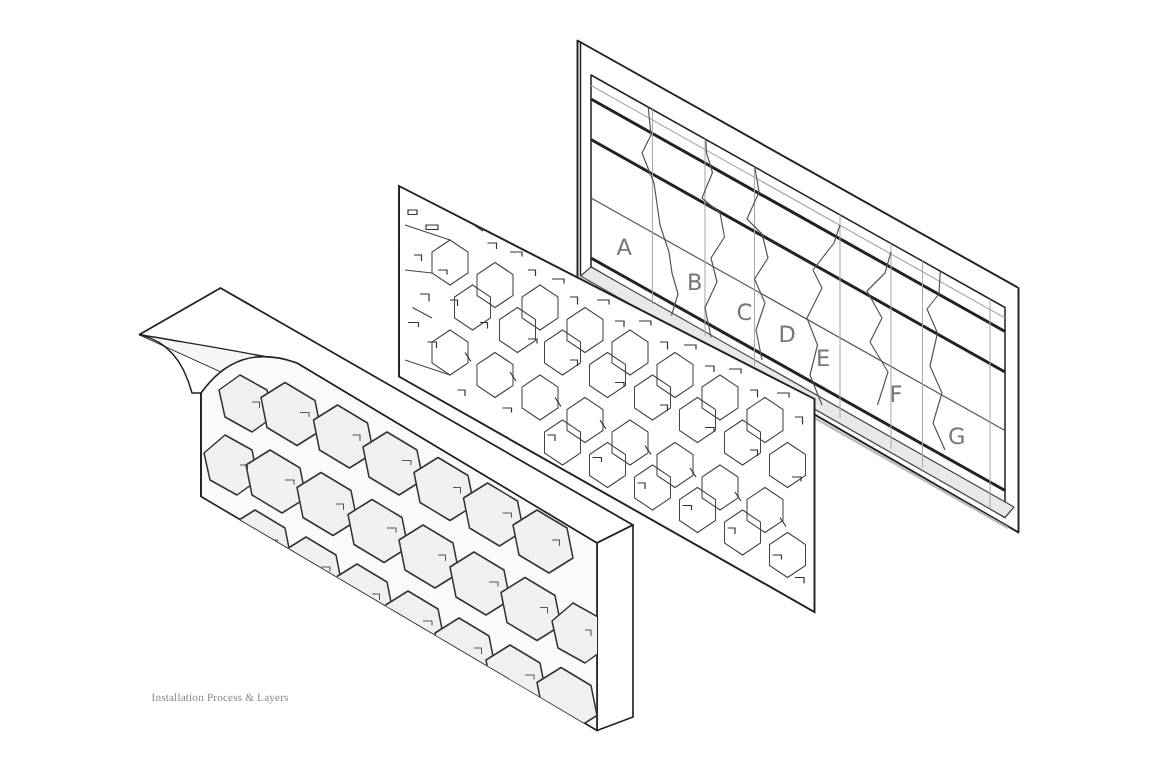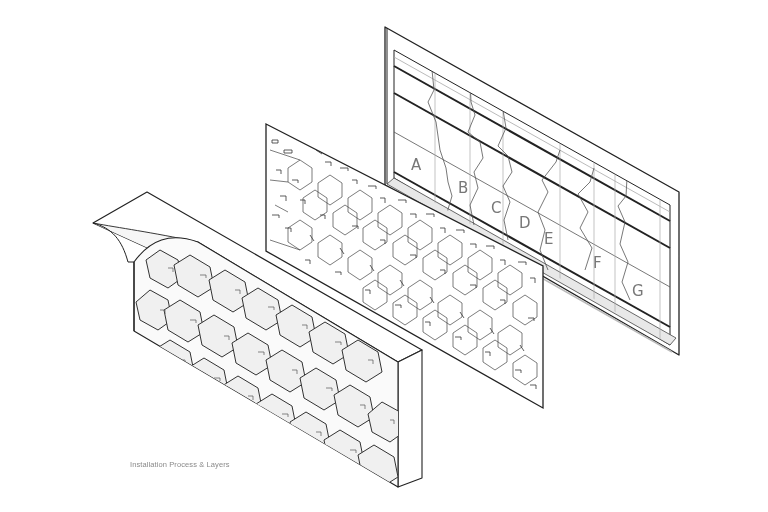--- a/index.html
+++ b/index.html
@@ -1,18 +1,18 @@
 <!DOCTYPE html>
 <html><head>
 <meta charset="utf-8">
 <style>
   html, body { margin:0; padding:0; background:#ffffff; }
   body { width:768px; height:512px; position:relative; overflow:hidden; font-family:"DejaVu Sans", sans-serif; }
   #stage { position:absolute; left:0; top:0; width:768px; height:512px; }
-  .caption { position:absolute; left:101px; top:460px; font-family:Liberation Sans, sans-serif; font-size:7.5px; color:#8a8a8a; letter-spacing:0.1px; white-space:nowrap;margin-left:29px; }
+  .caption { position:absolute; left:101px; top:460px; font-family:Liberation Serif, serif; font-size:7.5px; color:#8a8a8a; letter-spacing:0.1px; white-space:nowrap; }
   .letter { font-family:"DejaVu Sans", sans-serif; font-size:15px; fill:#777; font-weight:normal; }
 </style>
 </head>
 <body>
 
 <svg id="stage" width="768" height="512" viewBox="0 0 768 512" xmlns="http://www.w3.org/2000/svg">
   <defs>
     <clipPath id="clipMid">
         <polygon points="266,124 543,266 543,408 266,251"></polygon>
       </clipPath>

